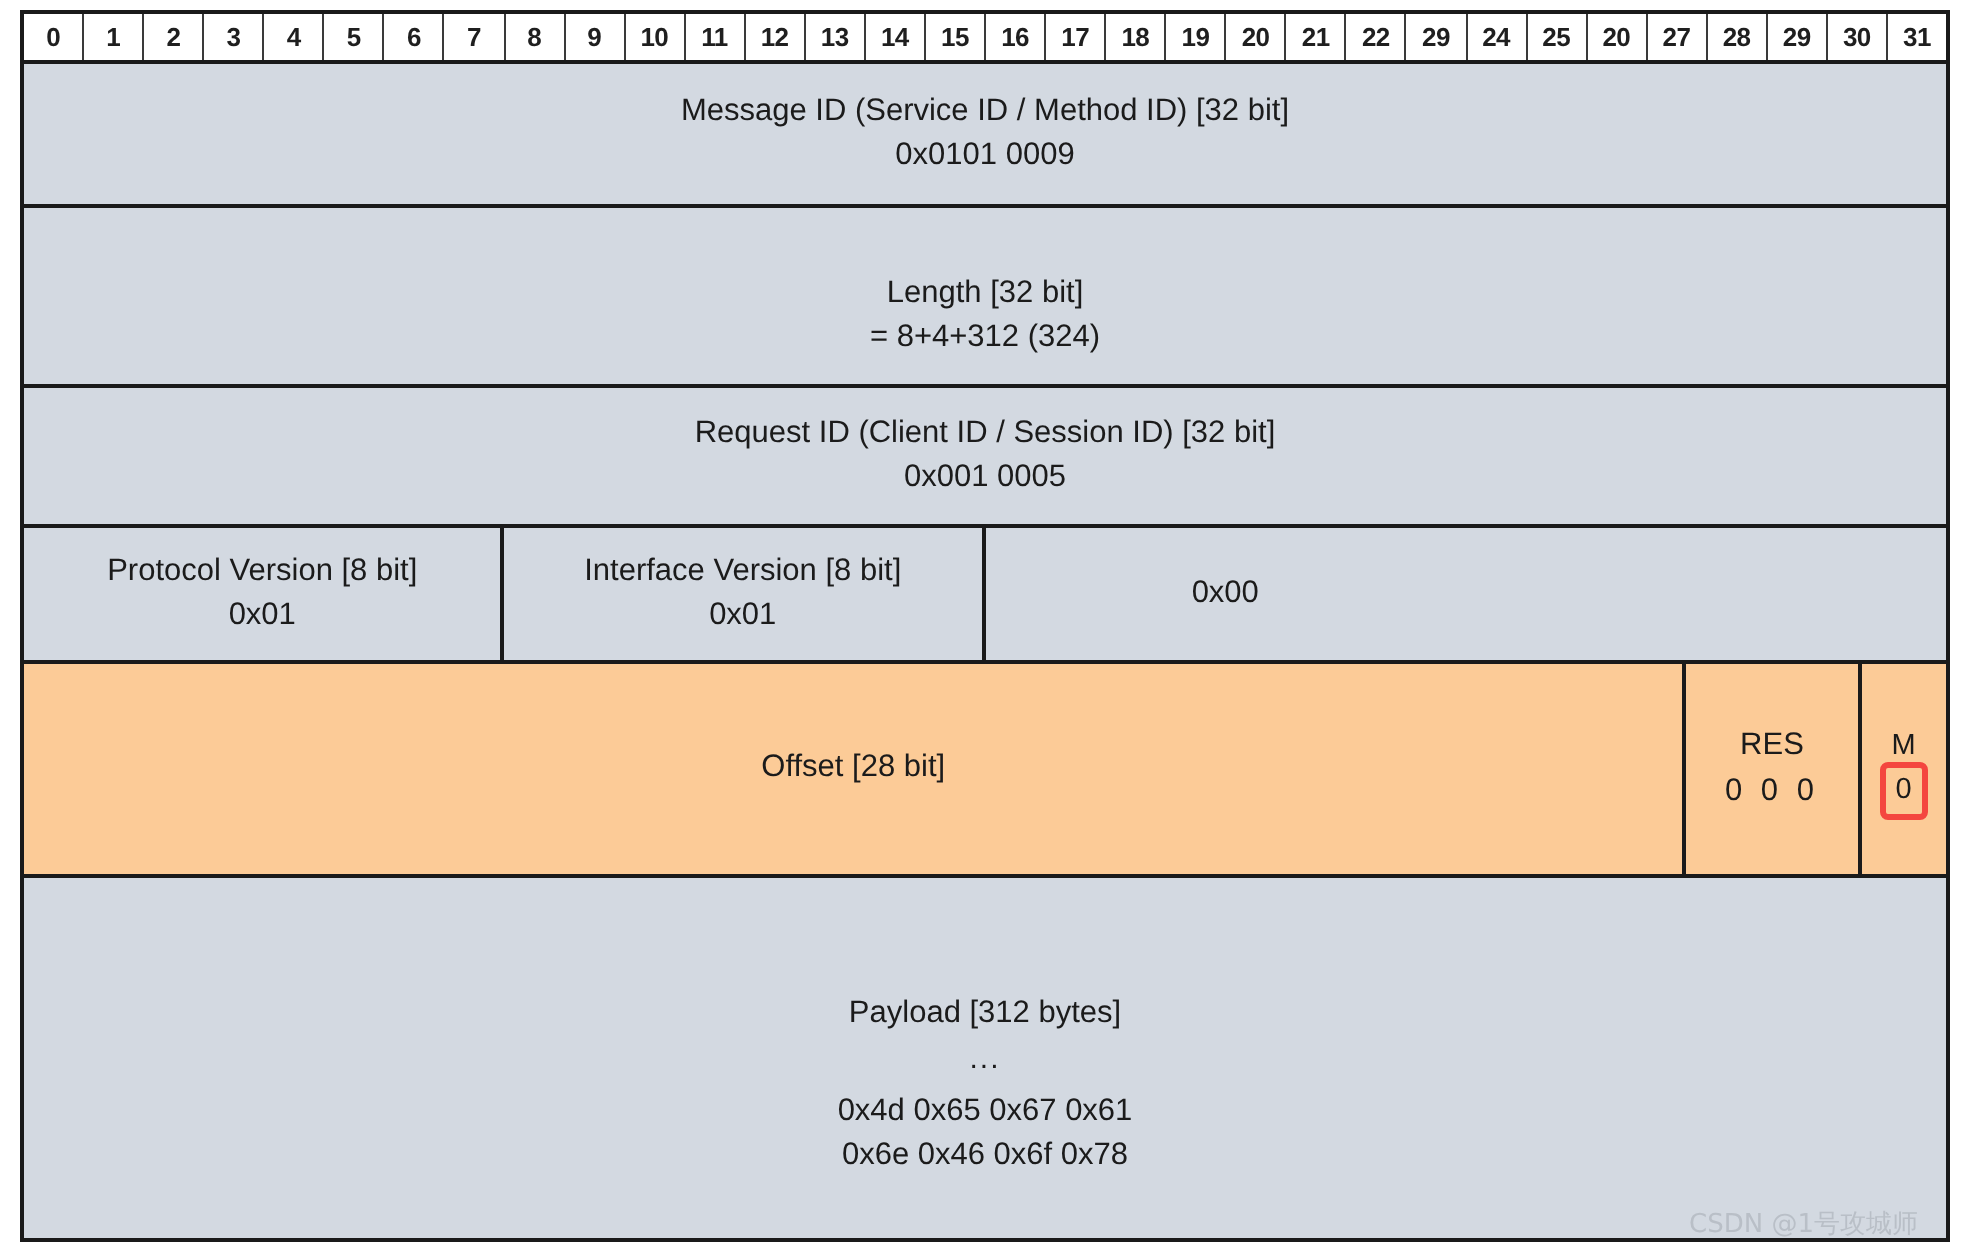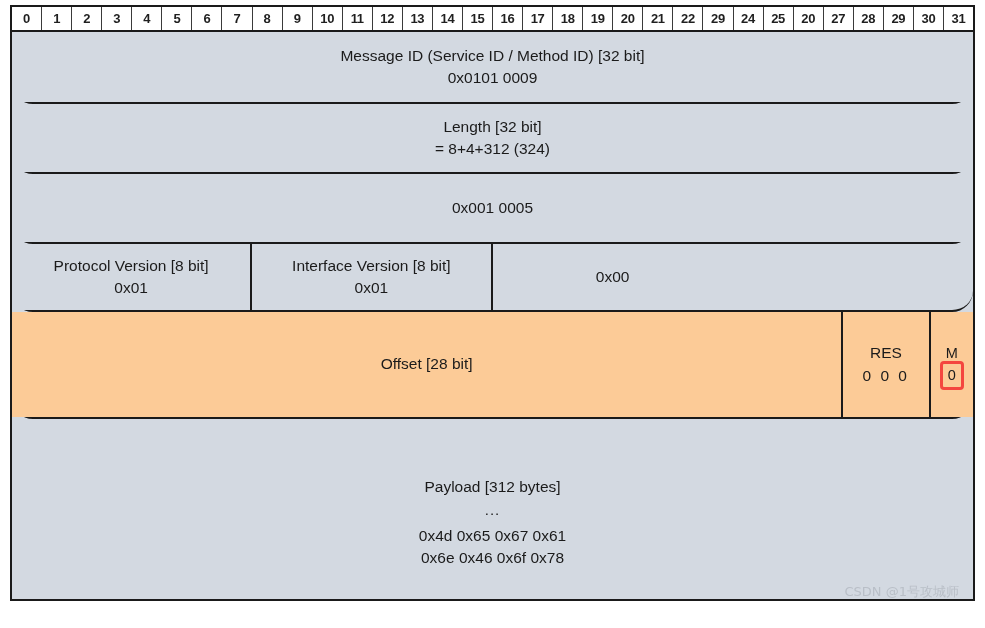--- a/index.html
+++ b/index.html
@@ -52,21 +52,20 @@
     border: 2px solid #1a1a1a;
     border-top: none;
     background: #d3d9e1;
   }
 
   .row {
     display: flex;
     width: 100%;
     box-sizing: border-box;
     border-bottom: 2px solid #1a1a1a;
-    border-radius: 21px;
   }
   .row:last-child { border-bottom: none; }
 
   .cell {
     box-sizing: border-box;
     display: flex;
     flex-direction: column;
     align-items: center;
     justify-content: center;
     text-align: center;
@@ -75,21 +74,21 @@
     font-size: 15.5px;
     padding: 4px 2px;
   }
   .cell .lbl { line-height: 1.45; }
   .cell .val { line-height: 1.45; }
 
   .full { width: 100%; }
 
   
   .r-msgid   { height: 72px; }
-  .r-length  { height: 70px; }
+  .r-length  { height: 70px; margin-top: 20px; }
   .r-reqid   { height: 70px; }
   .r-quad    { height: 68px; }
   .r-offset  { height: 107px; }
   .r-payload { height: 180px; }
 
   
   .quad-cell {
     width: 25%;
     border-right: 2px solid #1a1a1a;
     text-align: center;
@@ -218,20 +217,21 @@
 
     <div class="row r-length">
       <div class="cell full">
         <div class="lbl">Length [32 bit]</div>
         <div class="val">= 8+4+312 (324)</div>
       </div>
     </div>
 
     <div class="row r-reqid">
       <div class="cell full">
+        <div class="lbl">Request ID (Client ID / Session ID) [32 bit]</div>
         <div class="val">0x001 0005</div>
       </div>
     </div>
 
     <div class="row r-quad">
       <div class="cell quad-cell">
         <div class="lbl">Protocol Version [8 bit]</div>
         <div class="val">0x01</div>
       </div>
       <div class="cell quad-cell">

